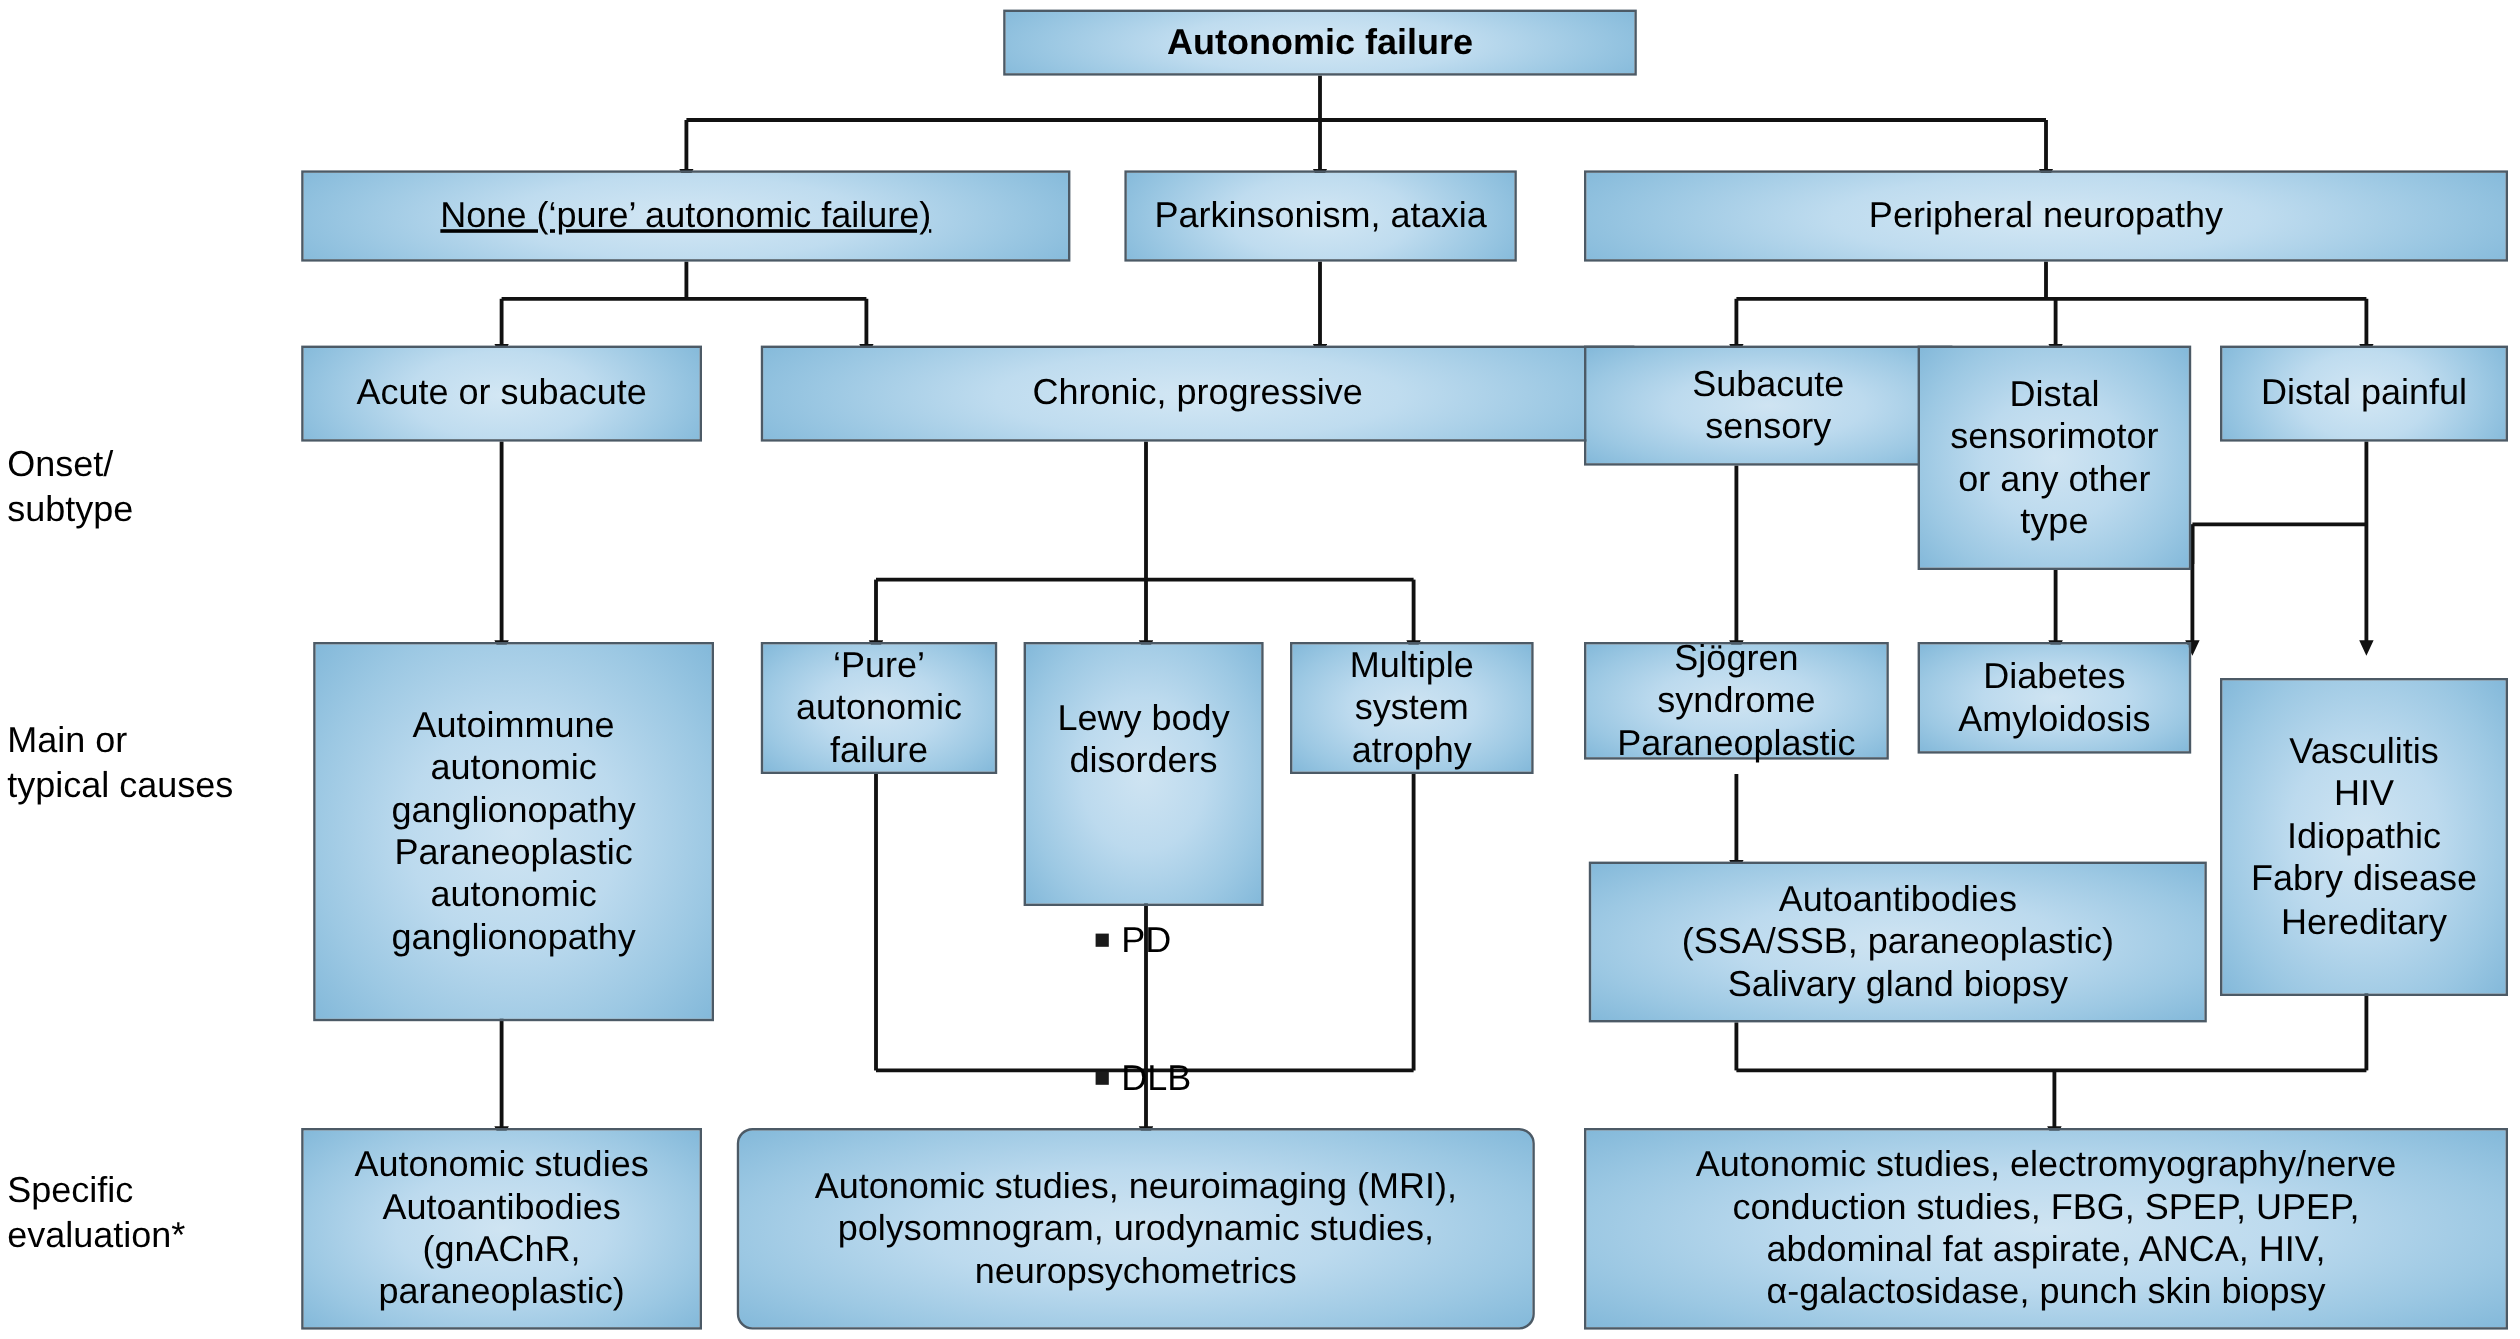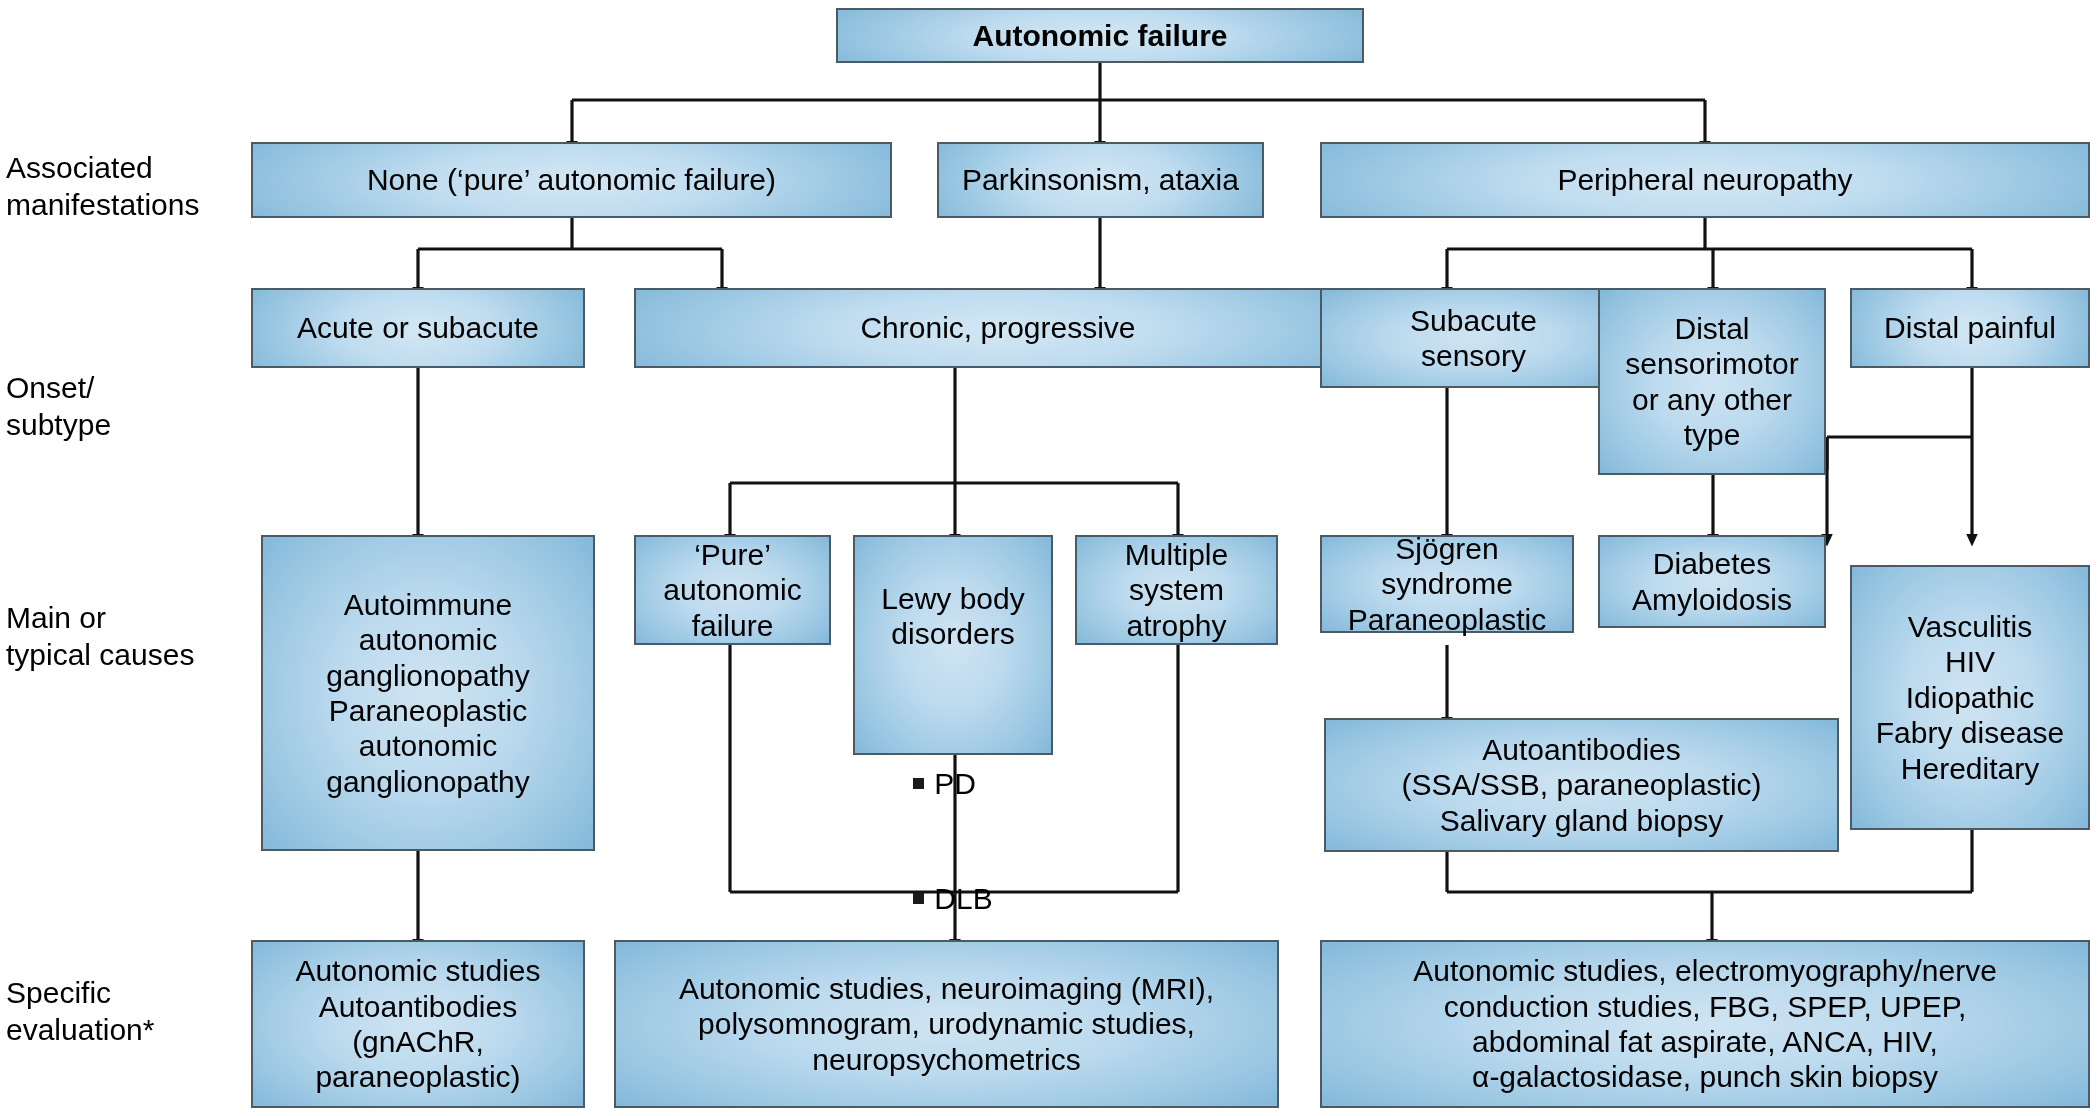--- a/index.html
+++ b/index.html
@@ -160,35 +160,33 @@
 
       <path d="M418,782 L418,940" marker-end="url(#arrow)"></path>
 
       <path d="M1447,852 L1447,892"></path>
       <path d="M1447,892 L1972,892"></path>
       <path d="M1972,800 L1972,892"></path>
       <path d="M1712,892 L1712,940" marker-end="url(#arrow)"></path>
     </g>
   </svg>
 
-  <div class="row-label" style="left:6px; top:150px;">Associated
-manifestations</div>
 
   <div class="row-label" style="left:6px; top:370px;">Onset/
 subtype</div>
 
   <div class="row-label" style="left:6px; top:600px;">Main or
 typical causes</div>
 
   <div class="row-label" style="left:6px; top:975px;">Specific
 evaluation*</div>
 
   <div class="node root wide-flat" style="left:836px; top:8px; width:528px; height:55px;">Autonomic failure</div>
 
-  <div class="node wide-flat" style="left:251px; top:142px; width:641px; height:76px;">None (‘pure’ autonomic failure)</div>
+  <div class="node wide-flat" style="left:251px; top:142px; width:641px; height:76px;text-decoration:underline;">None (‘pure’ autonomic failure)</div>
 
   <div class="node wide-flat" style="left:937px; top:142px; width:327px; height:76px;">Parkinsonism, ataxia</div>
 
   <div class="node wide-flat" style="left:1320px; top:142px; width:770px; height:76px;">Peripheral neuropathy</div>
 
   <div class="node wide-flat" style="left:251px; top:288px; width:334px; height:80px;">Acute or subacute</div>
 
   <div class="node wide-flat" style="left:634px; top:288px; width:728px; height:80px;">Chronic, progressive</div>
 
   <div class="node" style="left:1320px; top:288px; width:307px; height:100px;">Subacute
@@ -246,21 +244,21 @@
 
   <div class="node" style="left:1324px; top:718px; width:515px; height:134px;">Autoantibodies
 (SSA/SSB, paraneoplastic)
 Salivary gland biopsy</div>
 
   <div class="node" style="left:251px; top:940px; width:334px; height:168px;">Autonomic studies
 Autoantibodies
 (gnAChR,
 paraneoplastic)</div>
 
-  <div class="node" style="left:614px; top:940px; width:665px; height:168px;">Autonomic studies, neuroimaging (MRI),
+  <div class="node" style="left:614px; top:940px; width:665px; height:168px;border-radius:13px;">Autonomic studies, neuroimaging (MRI),
 polysomnogram, urodynamic studies,
 neuropsychometrics</div>
 
   <div class="node" style="left:1320px; top:940px; width:770px; height:168px;">Autonomic studies, electromyography/nerve
 conduction studies, FBG, SPEP, UPEP,
 abdominal fat aspirate, ANCA, HIV,
 α-galactosidase, punch skin biopsy</div>
 
 </div>
 

